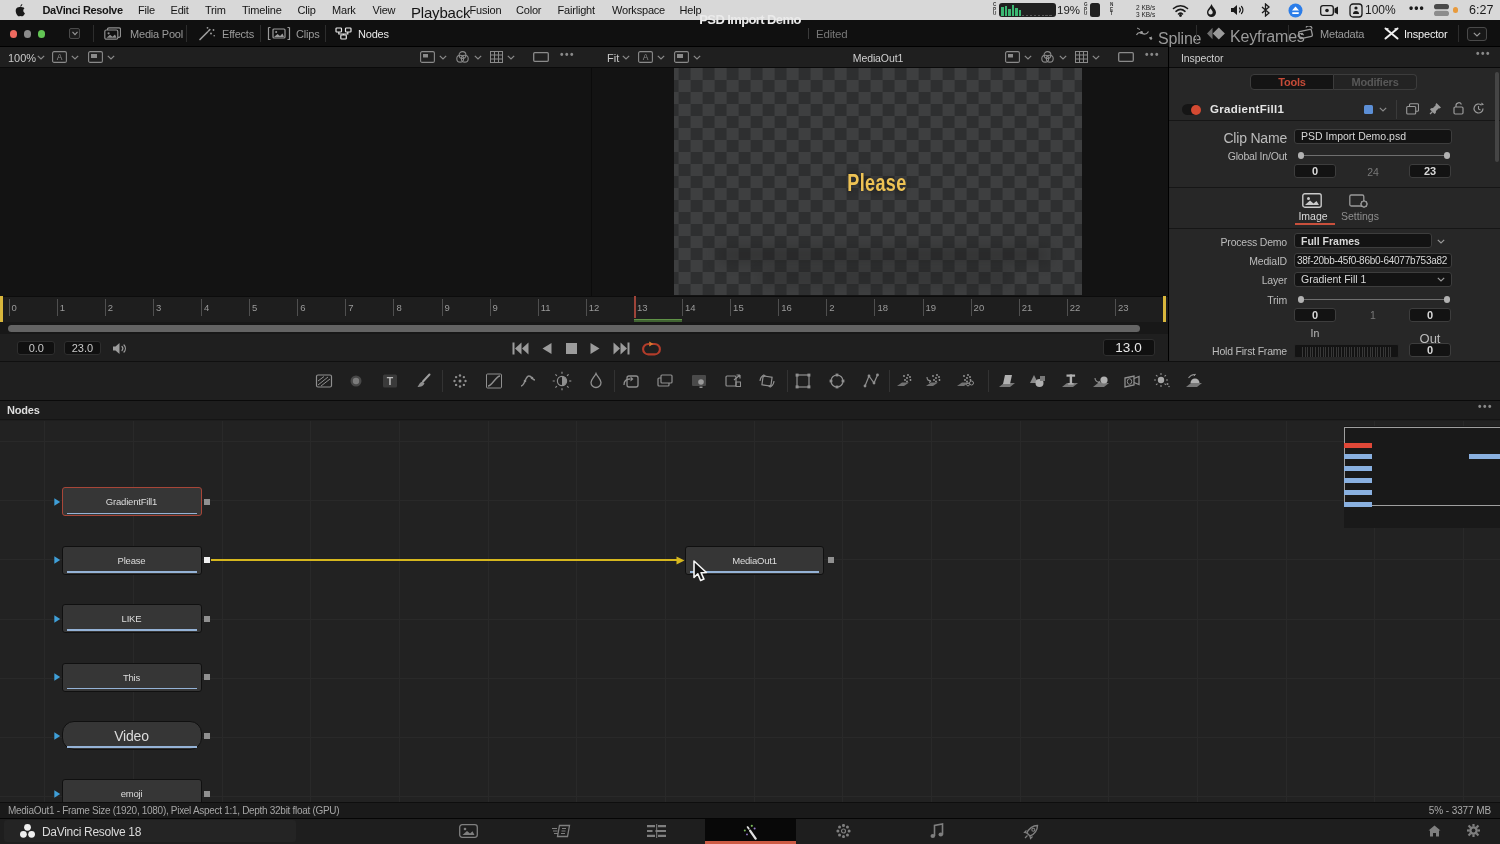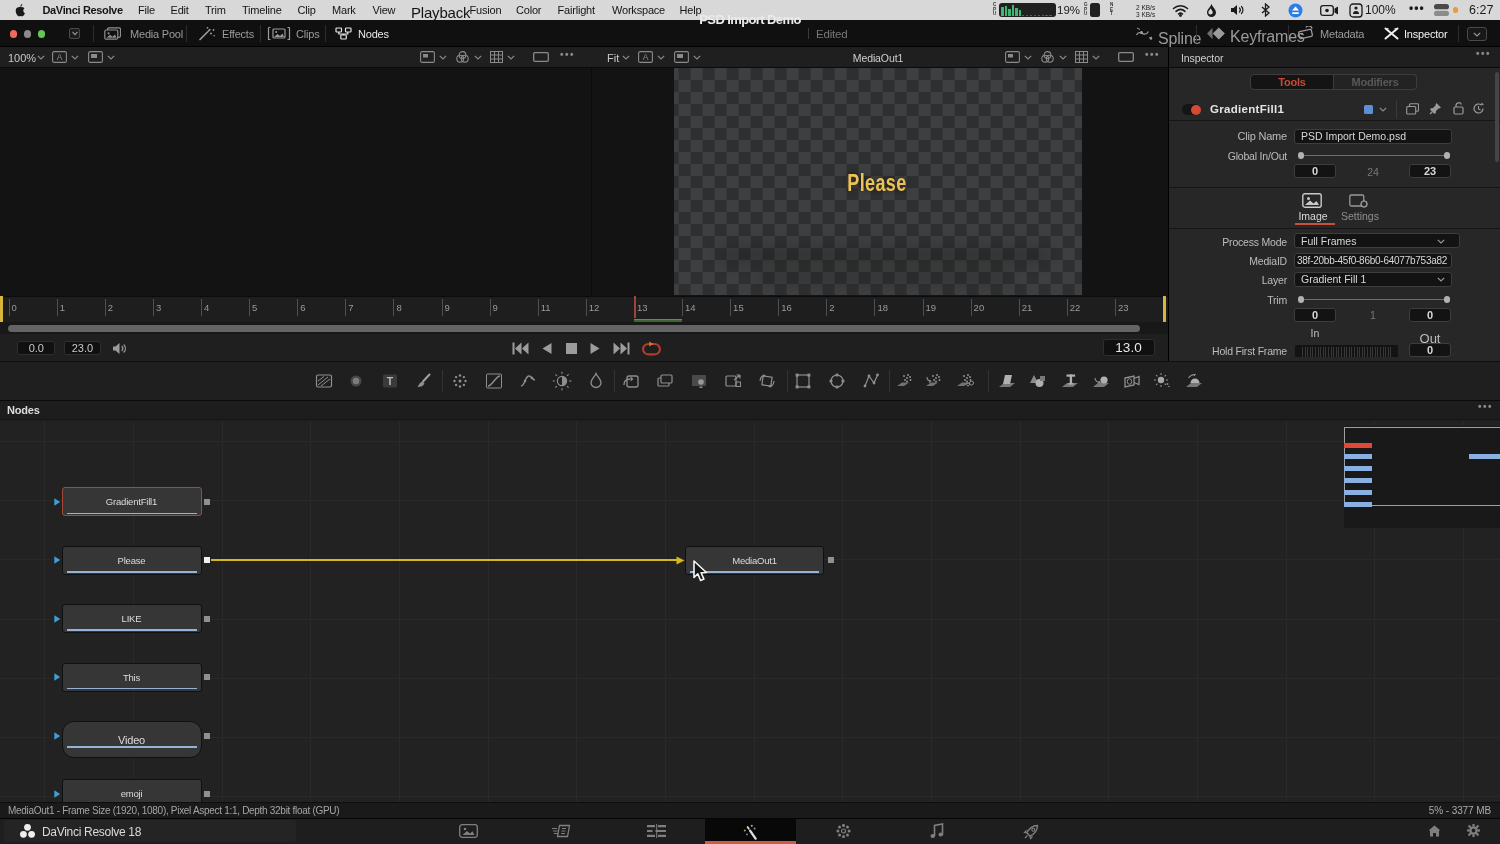--- a/index.html
+++ b/index.html
@@ -607,21 +607,21 @@
 <svg class="abs" style="left:1452px;top:101px" width="13" height="14" viewBox="0 0 13 14">
 <rect x="2" y="6" width="9" height="7" rx="1.2" fill="none" stroke="#9a9a9a" stroke-width="1.2"></rect>
 <path d="M4 6 V4.5 a2.8 2.8 0 0 1 5.4-1" fill="none" stroke="#9a9a9a" stroke-width="1.2"></path>
   </svg>
 <svg class="abs" style="left:1472px;top:101.5px" width="13" height="13" viewBox="0 0 13 13">
 <path d="M11 6.5 a4.5 4.5 0 1 1 -1.8-3.6" fill="none" stroke="#9a9a9a" stroke-width="1.2"></path>
 <path d="M9.5 0.5 L9.3 3.4 L12 2.5z" fill="#9a9a9a"></path>
 <path d="M6.5 4 V7 l2 1" stroke="#9a9a9a" stroke-width="1.1" fill="none"></path>
   </svg>
 <div class="abs" style="left:1169px;top:119.5px;width:331px;height:1px;background:#161616"></div>
-<div class="abs txt" style="right:213px;top:129.5px;font-size:11px;letter-spacing:-0.2px;color:#bcbcbc;text-align:left">Clip Name</div>
+<div class="abs txt" style="right:213px;top:129.5px;font-size:14px;letter-spacing:-0.2px;color:#bcbcbc;text-align:left">Clip Name</div>
 <div class="abs" style="left:1294px;top:128.5px;width:158px;height:15px;background:#131313;
 border:1px solid #3d3d3d;border-radius:3px;color:#d8d8d8;font-size:10.5px;font-weight:normal;white-space:nowrap;
 display:flex;align-items:center;justify-content:flex-start;
 padding-left:6px;overflow:hidden">PSD Import Demo.psd</div>
 <div class="abs txt" style="right:213px;top:149.5px;font-size:10.5px;letter-spacing:-0.2px;color:#bcbcbc;text-align:left">Global In/Out</div>
 <div class="abs" style="left:1300px;top:154.6px;width:148px;height:1.6px;background:#6f6f6f"></div>
 <div class="abs" style="left:1297.5px;top:152.3px;width:6.5px;height:6.5px;border-radius:50%;background:#b2b2b2"></div>
 <div class="abs" style="left:1443.5px;top:152.3px;width:6.5px;height:6.5px;border-radius:50%;background:#b2b2b2"></div>
 <div class="abs" style="left:1294px;top:164px;width:42px;height:13.5px;background:#131313;
 border:1px solid #3d3d3d;border-radius:3px;color:#d8d8d8;font-size:11px;font-weight:bold;white-space:nowrap;
@@ -642,23 +642,23 @@
 <rect x="0.8" y="2" width="14" height="11" rx="1.5" fill="none" stroke="#9a9a9a" stroke-width="1.3"></rect>
 <circle cx="15" cy="11" r="3" fill="#272727" stroke="#9a9a9a" stroke-width="1.2"></circle>
 <g stroke="#9a9a9a" stroke-width="1.1">
 <path d="M15 7 v1.6 M15 13.4 v1.6 M11.2 11 h1.6 M17.2 11 h1.6 M12.3 8.3 l1.1 1.1 M16.6 12.6 l1.1 1.1 M17.7 8.3 l-1.1 1.1 M13.4 12.6 l-1.1 1.1"></path>
     </g>
   </svg>
 <div class="abs txt" style="left:1313px;top:209.5px;transform:translateX(-50%);font-size:10.5px;color:#dadada">Image</div>
 <div class="abs txt" style="left:1360px;top:209.5px;transform:translateX(-50%);font-size:10.5px;color:#8f8f8f">Settings</div>
 <div class="abs" style="left:1295px;top:222.5px;width:40px;height:2px;background:#c9503c"></div>
 <div class="abs" style="left:1169px;top:228px;width:331px;height:1px;background:#161616"></div>
-<div class="abs txt" style="right:213px;top:235.5px;font-size:10.5px;letter-spacing:-0.2px;color:#bcbcbc;text-align:right">Process Mode</div>
-<div class="abs" style="left:1294px;top:233px;width:166px;height:15px;background:#131313;
-border:1px solid #3d3d3d;border-radius:3px;color:#d8d8d8;font-size:10.5px;font-weight:normal;white-space:nowrap;
+<div class="abs txt" style="right:213px;top:235.5px;font-size:10.5px;letter-spacing:-0.2px;color:#bcbcbc;text-align:right">Process Demo</div>
+<div class="abs" style="left:1294px;top:233px;width:138px;height:15px;background:#131313;
+border:1px solid #3d3d3d;border-radius:3px;color:#d8d8d8;font-size:10.5px;font-weight:bold;white-space:nowrap;
 display:flex;align-items:center;justify-content:flex-start;
 padding-left:6px;overflow:hidden">Full Frames</div>
 <svg class="abs" style="left:1437px;top:238.5px" width="8" height="5" viewBox="0 0 8 5">
     <path d="M0.8 0.8 L4 4 L7.2 0.8" stroke="#9a9a9a" stroke-width="1.2" fill="none"></path>
   </svg>
 <div class="abs txt" style="right:213px;top:254.5px;font-size:10.5px;letter-spacing:-0.2px;color:#bcbcbc;text-align:right">MediaID</div>
 <div class="abs" style="left:1294px;top:252.5px;width:158px;height:15px;background:#131313;
 border:1px solid #3d3d3d;border-radius:3px;color:#d8d8d8;font-size:10px;font-weight:normal;white-space:nowrap;
 display:flex;align-items:center;justify-content:flex-start;
 padding-left:2px;overflow:hidden">
@@ -748,22 +748,22 @@
   </svg>
 <div class="abs" style="left:204px;top:615.7px;width:6px;height:6px;background:#909090"></div>
 <div class="abs" style="left:61.5px;top:662.6px;width:140px;height:29px;background:#363636;
 border:1px solid #101010;border-radius:3px;color:#dcdcdc;font-size:9.5px;letter-spacing:-0.2px;
 display:flex;align-items:center;justify-content:center">This</div>
 <div class="abs" style="left:66.5px;top:687.8000000000001px;width:130px;height:1.7px;background:#95b3d7"></div>
 <svg class="abs" style="left:54px;top:673.1px" width="6.5" height="8" viewBox="0 0 6.5 8">
     <path d="M0.3 0.3 L6.2 4 L0.3 7.7z" fill="#3f9fd8"></path>
   </svg>
 <div class="abs" style="left:204px;top:674.1px;width:6px;height:6px;background:#909090"></div>
-<div class="abs" style="left:61.5px;top:721.0px;width:140px;height:37px;background:#363636;
-border:1px solid #101010;border-radius:12px;color:#dcdcdc;font-size:11px;letter-spacing:-0.2px;
+<div class="abs" style="left:61.5px;top:721.0px;width:140px;height:29px;background:#363636;
+border:1px solid #101010;border-radius:12px;color:#dcdcdc;font-size:14px;letter-spacing:-0.2px;
 display:flex;align-items:center;justify-content:center">Video</div>
 <div class="abs" style="left:66.5px;top:746.2px;width:130px;height:1.7px;background:#95b3d7"></div>
 <svg class="abs" style="left:54px;top:731.5px" width="6.5" height="8" viewBox="0 0 6.5 8">
     <path d="M0.3 0.3 L6.2 4 L0.3 7.7z" fill="#3f9fd8"></path>
   </svg>
 <div class="abs" style="left:204px;top:732.5px;width:6px;height:6px;background:#909090"></div>
 <div class="abs" style="left:61.5px;top:779.4px;width:140px;height:29px;background:#363636;
 border:1px solid #101010;border-radius:3px;color:#dcdcdc;font-size:9.5px;letter-spacing:-0.2px;
 display:flex;align-items:center;justify-content:center">emoji</div>
 <div class="abs" style="left:66.5px;top:804.6px;width:130px;height:1.7px;background:#95b3d7"></div>

